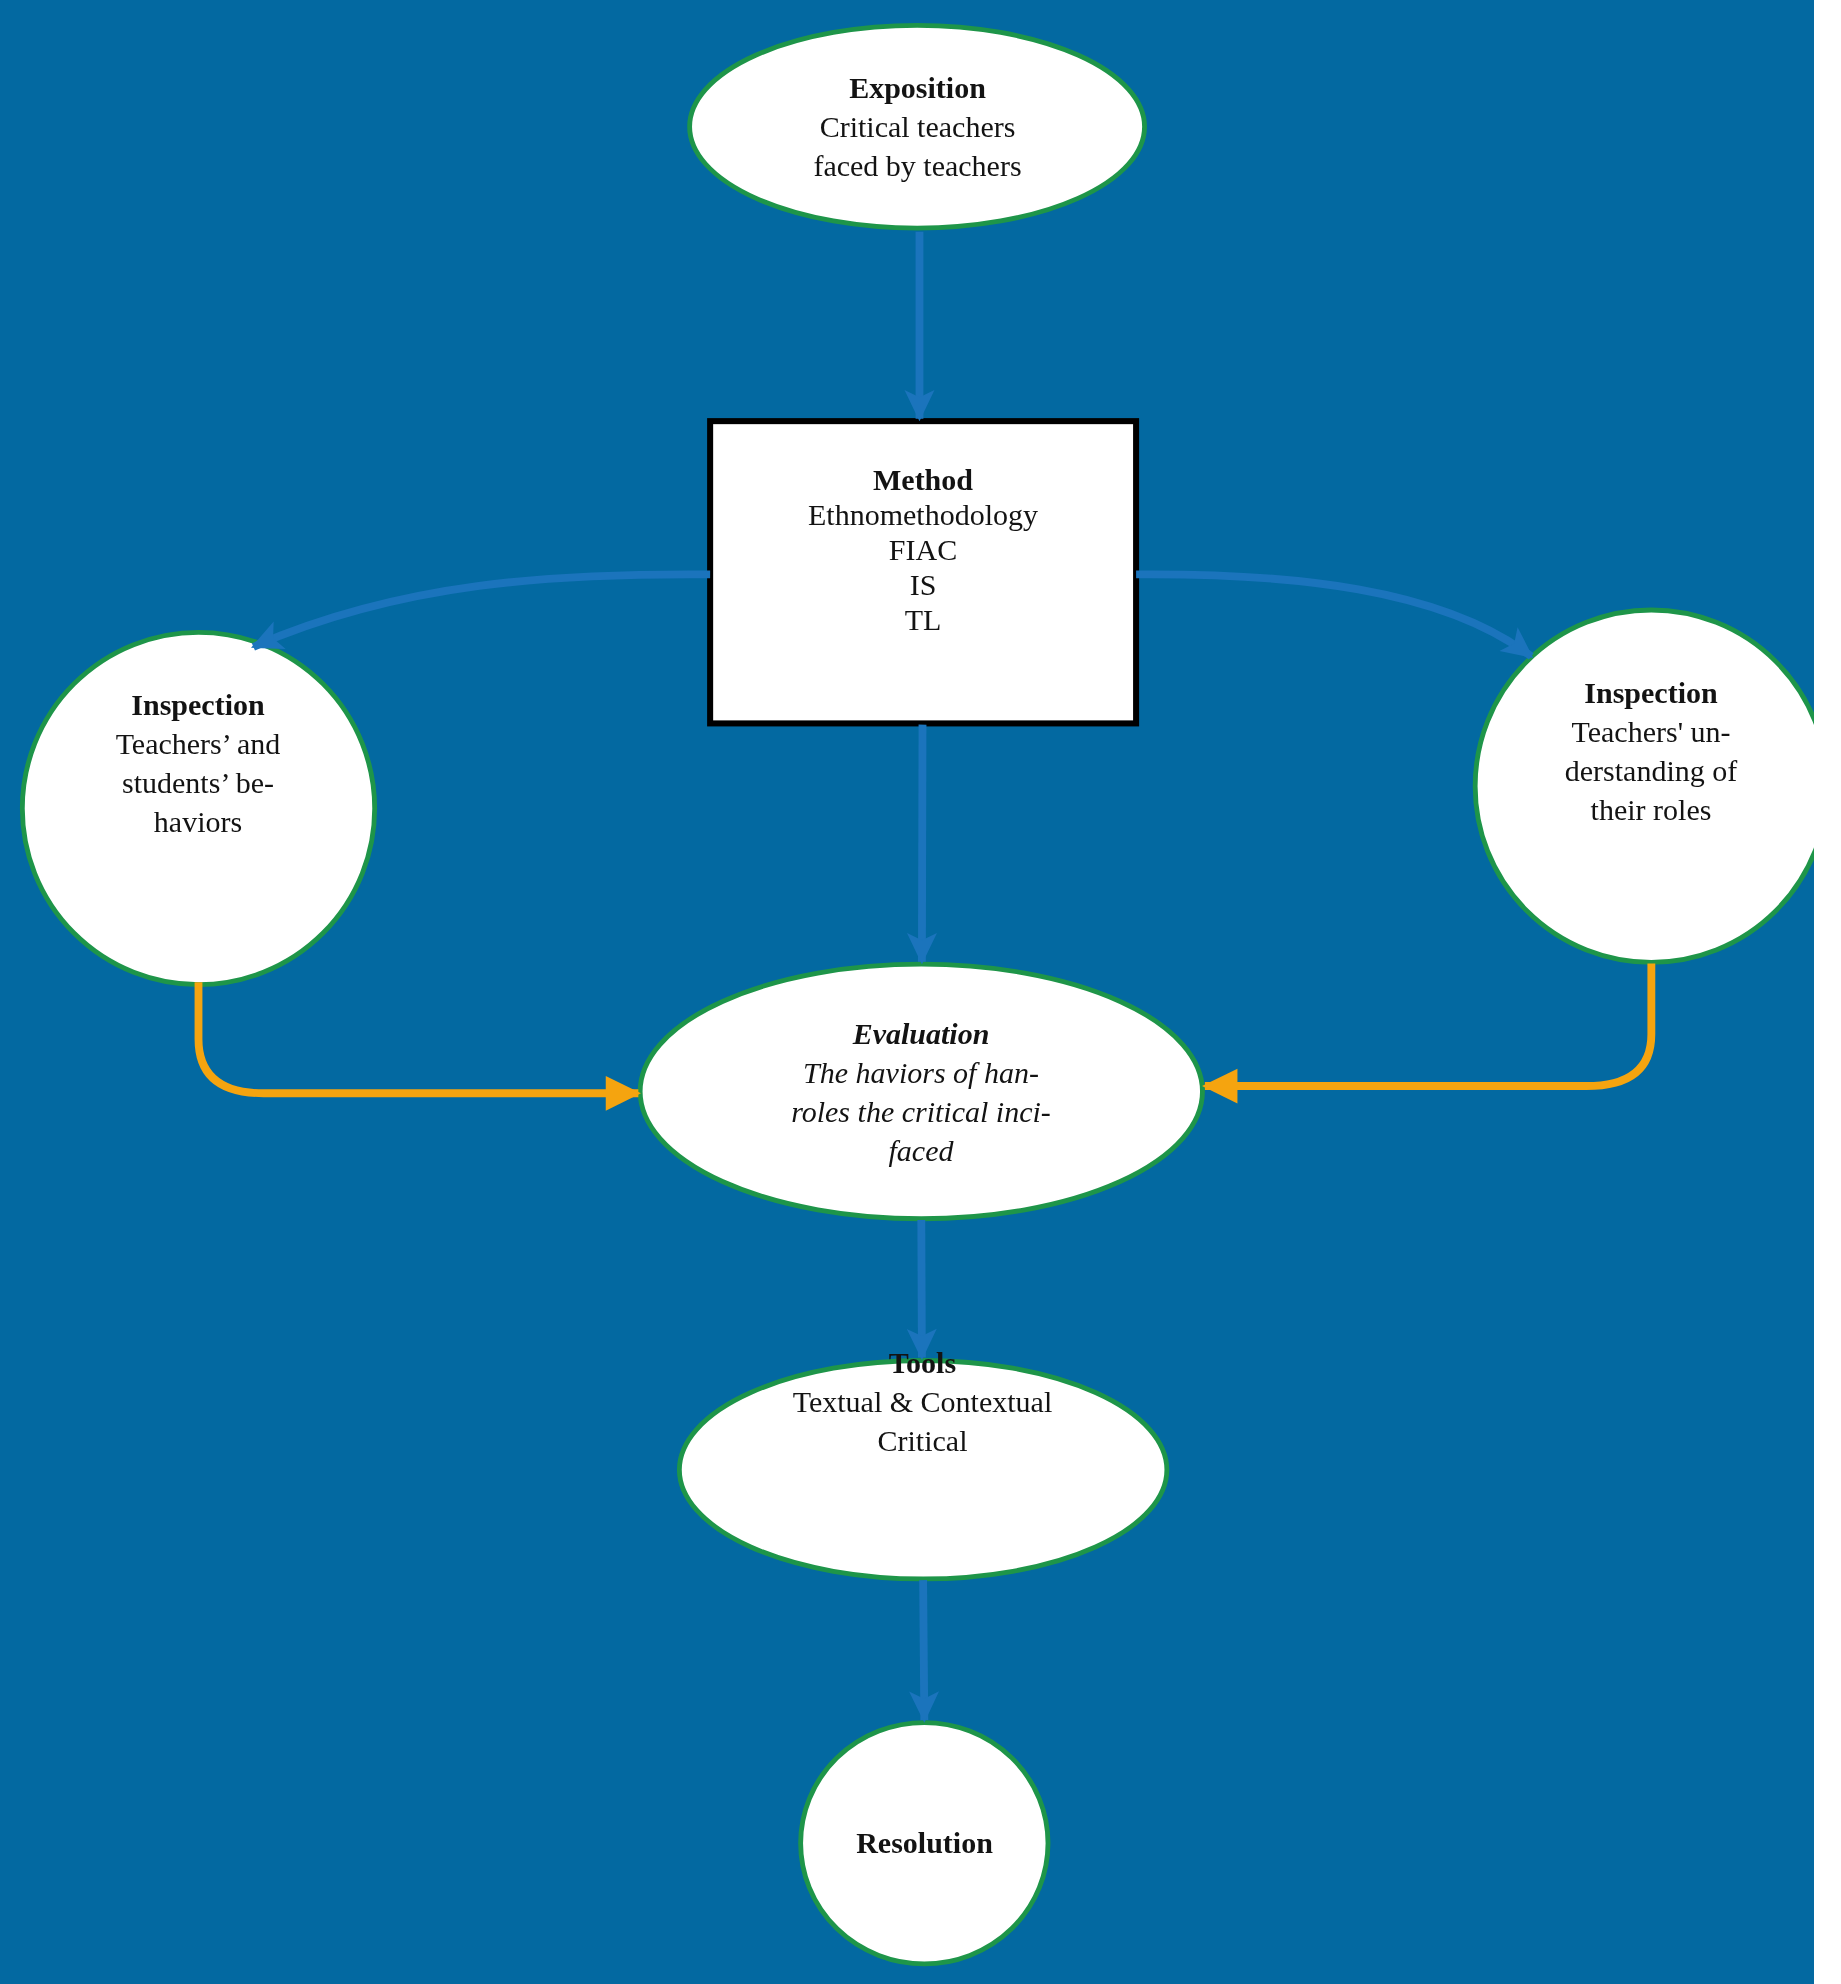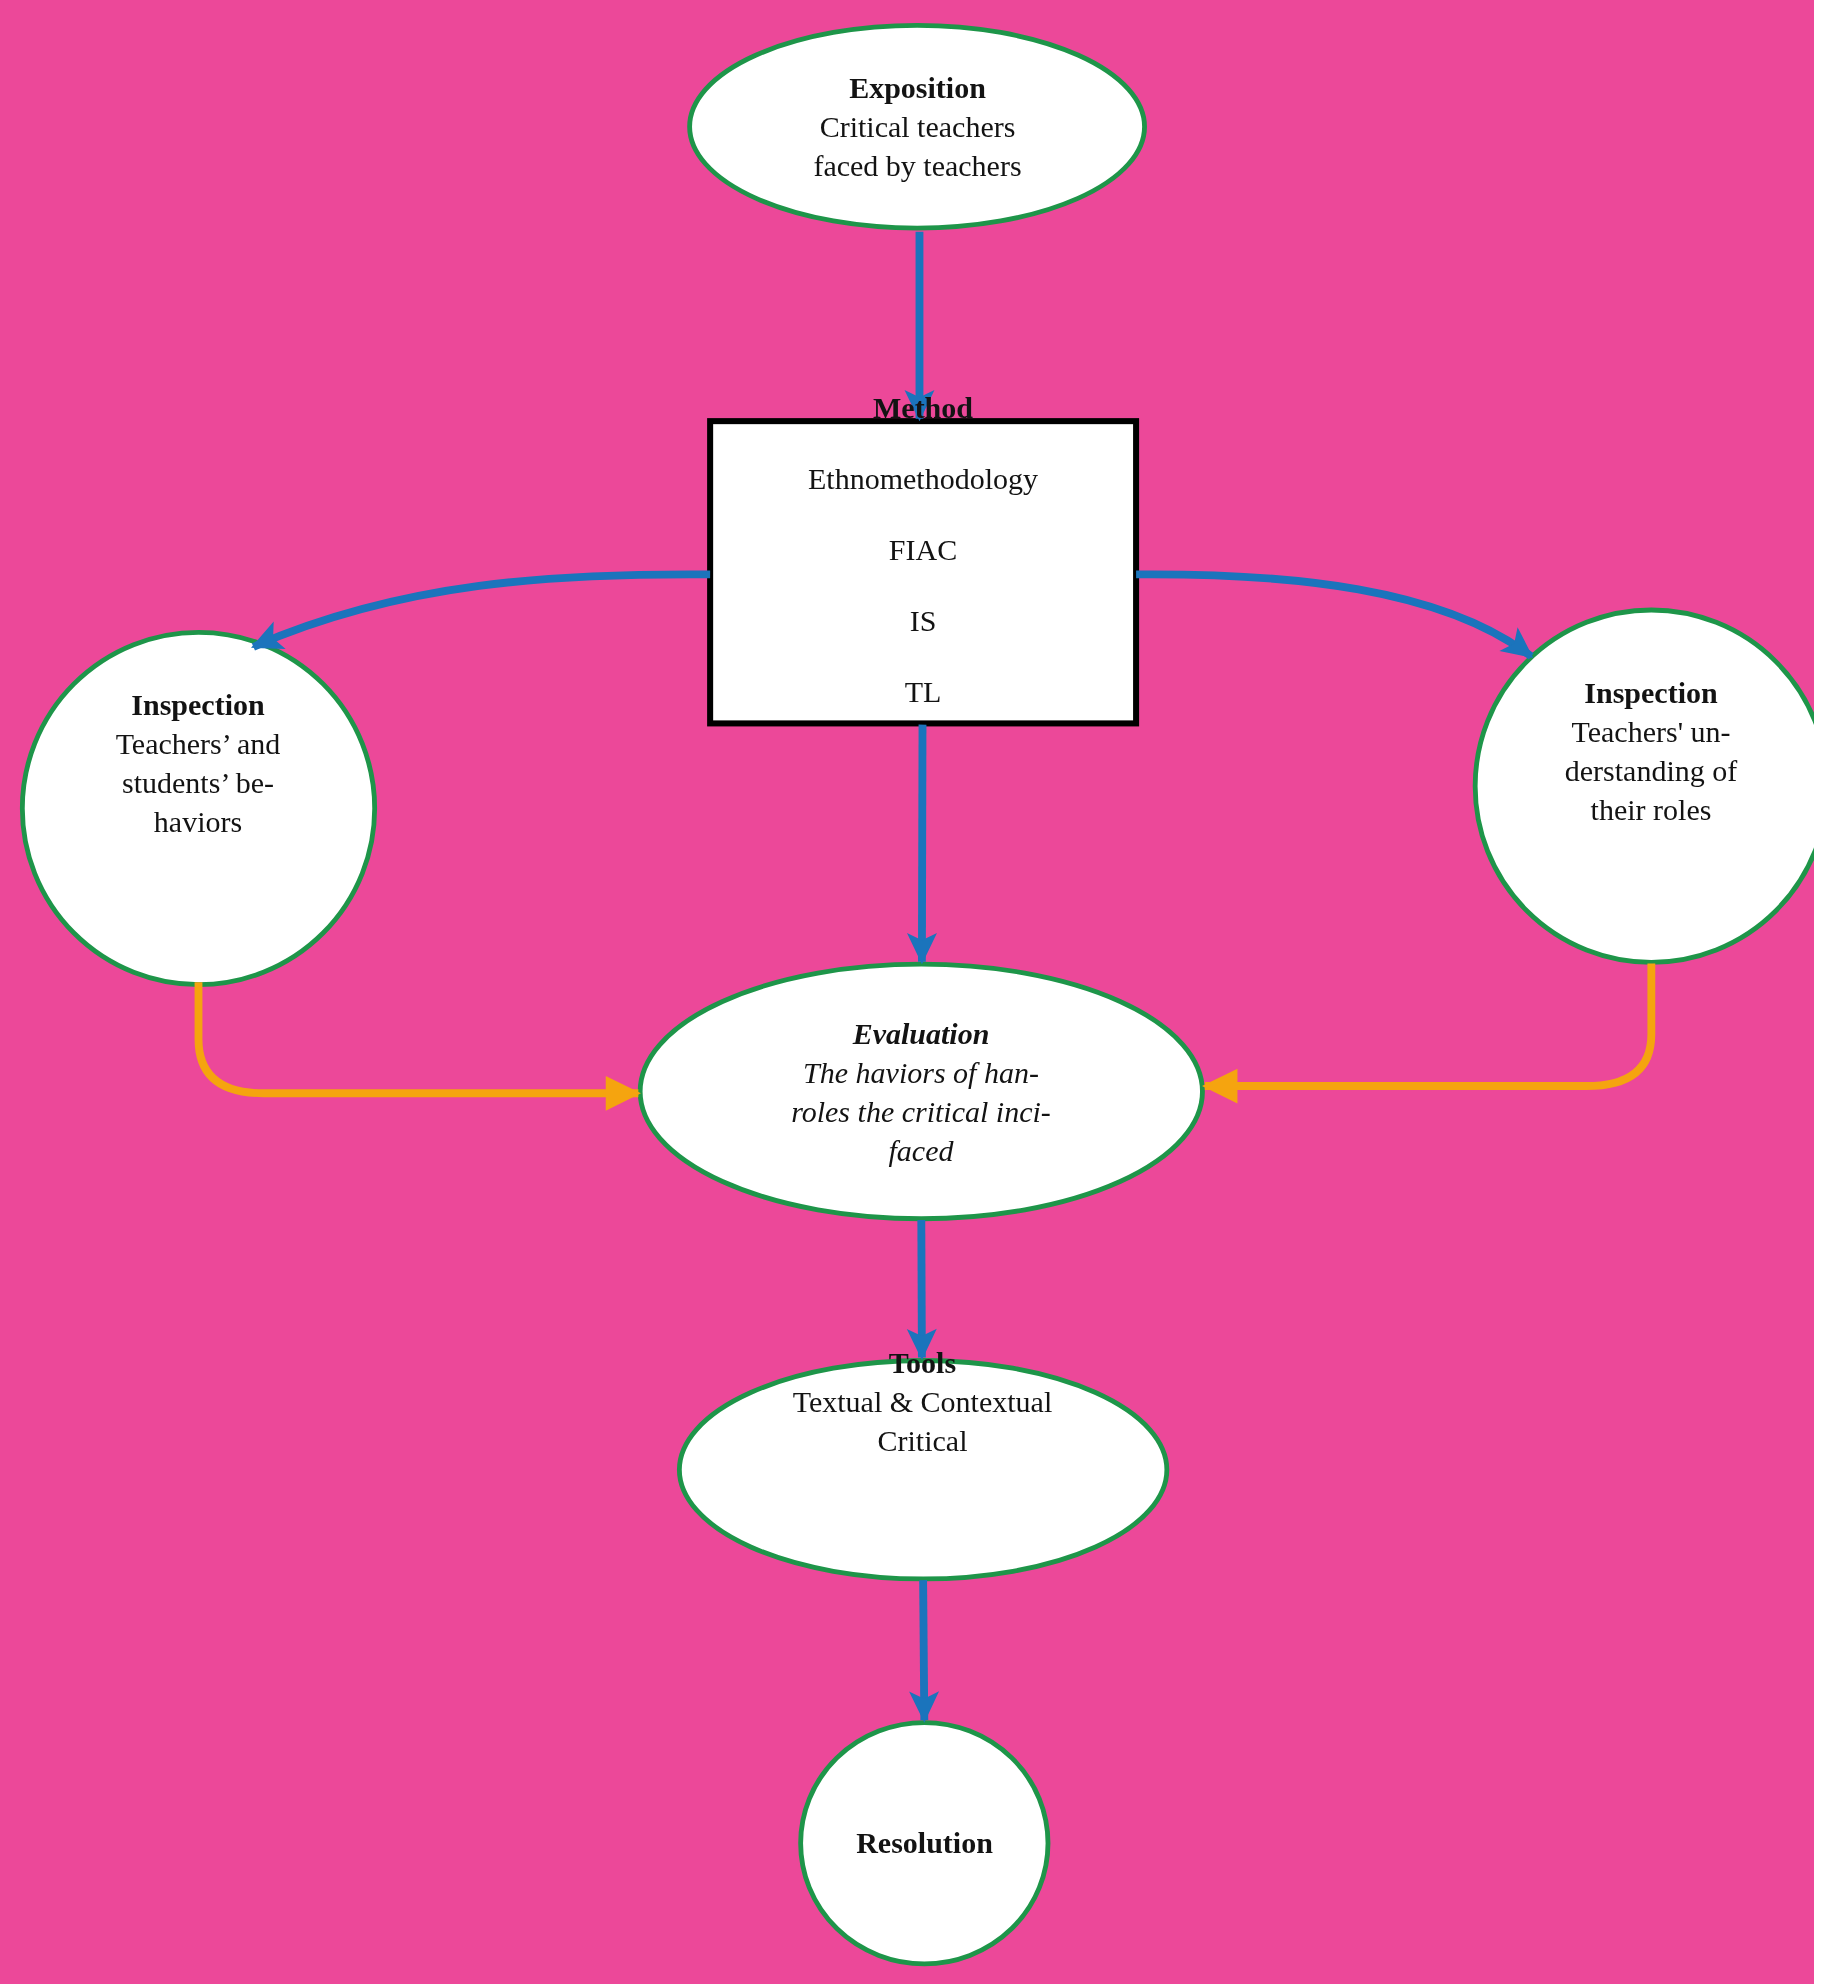--- a/index.html
+++ b/index.html
@@ -1,20 +1,20 @@
 <!DOCTYPE html>
 <html style="font-size:9.7px"><head>
 <meta charset="utf-8">
 <style>
   html, body { margin: 0; padding: 0; background: #ffffff; }
   .stage {
     position: relative;
     width: 1814px;
     height: 1985px;
-    background: #ec4899;
+    background: #0369a1;
     overflow: hidden;
     font-family: "Liberation Serif", "DejaVu Serif", serif;
   }
   .stage svg.canvas {
     position: absolute;
     left: 0; top: 0;
     width: 1842px; height: 1985px;
   }
   .node-text {
     position: absolute;
@@ -23,21 +23,21 @@
     align-items: center;
     justify-content: center;
     text-align: center;
     box-sizing: border-box;
     font-size: 30px;
     line-height: 39px;
     color: #131313;
     pointer-events: none;
   }
   .node-text .title { font-weight: 700; }
-  .node-text.tight { line-height: 35px; gap: 36px; }
+  .node-text.tight { line-height: 35px; }
   .pb-method { padding-bottom: 46px; }
   .pb-left   { padding-bottom: 90px; }
   .pb-right  { padding-bottom: 71px; }
 </style>
 </head>
 <body>
 
 <div class="stage">
 
   <svg class="canvas" viewBox="0 0 3053 3290" aria-hidden="true">

